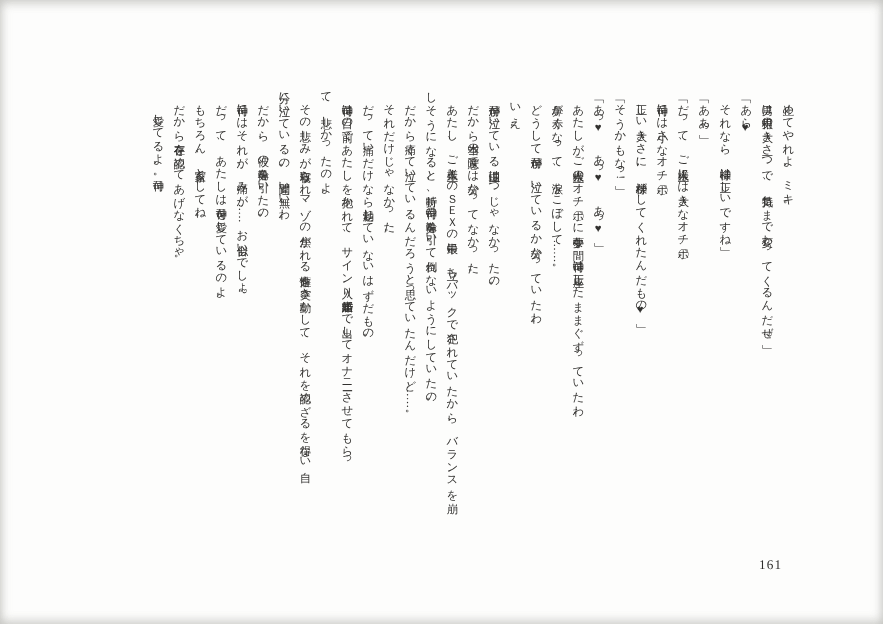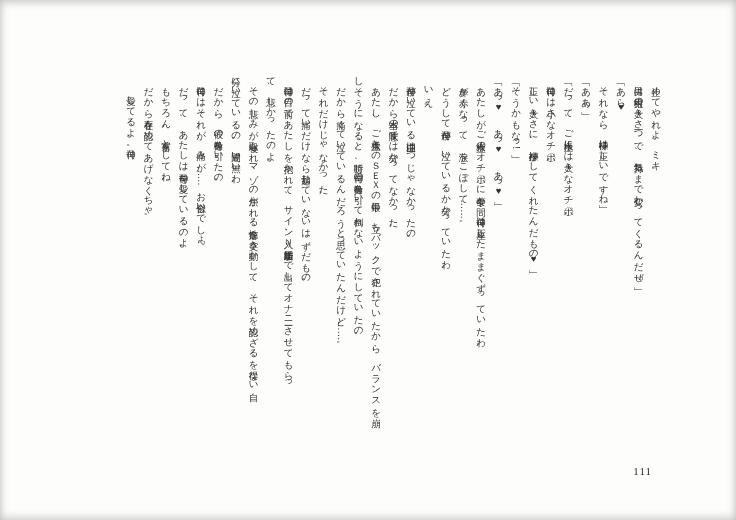--- a/index.html
+++ b/index.html
@@ -86,14 +86,14 @@
       <p class="indent-0">て、悲しかったのよ。</p>
       <p class="indent-1">その悲しみが寝取られマゾの焦がれる性癖を突き動かして、それを認めざるを得ない自</p>
       <p class="indent-0">分に泣いているの。間違い無いわ。</p>
       <p class="indent-1">だから、彼の鼻輪を引いたの。</p>
       <p class="indent-1">伸司にはそれが、痛みが……お似合いでしょ?</p>
       <p class="indent-1">だって、あたしは伸司を愛しているのよ。</p>
       <p class="indent-1">もちろん、家畜としてね。</p>
       <p class="indent-1">だから存在を認めてあげなくちゃ。</p>
       <p class="indent-2">愛してるよ、伸司。</p>
     </div>
-  <div class="page-number">111</div>
+  <div class="page-number">161</div>
 </div>
 
 </body></html>

